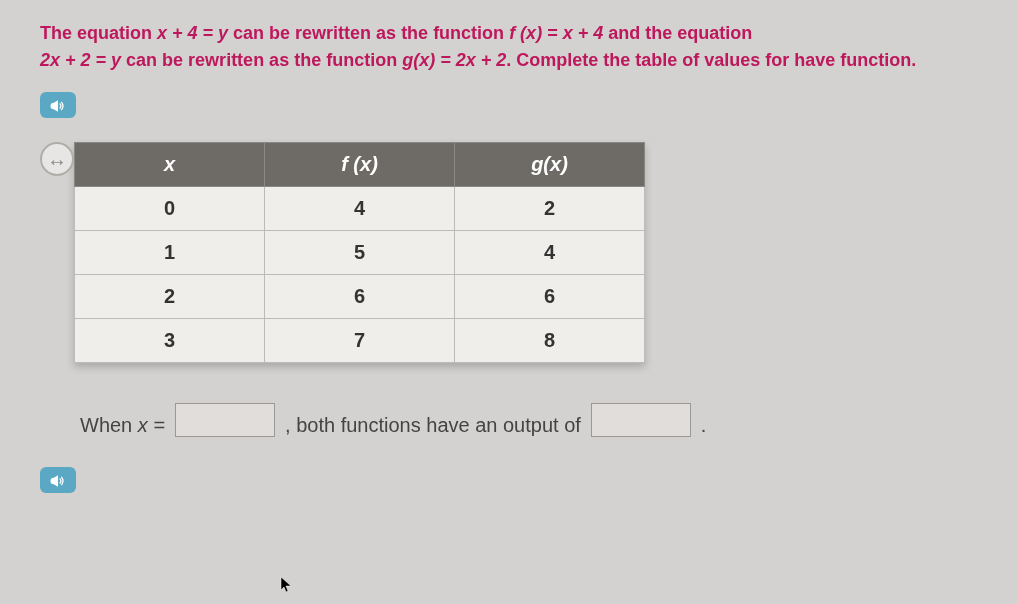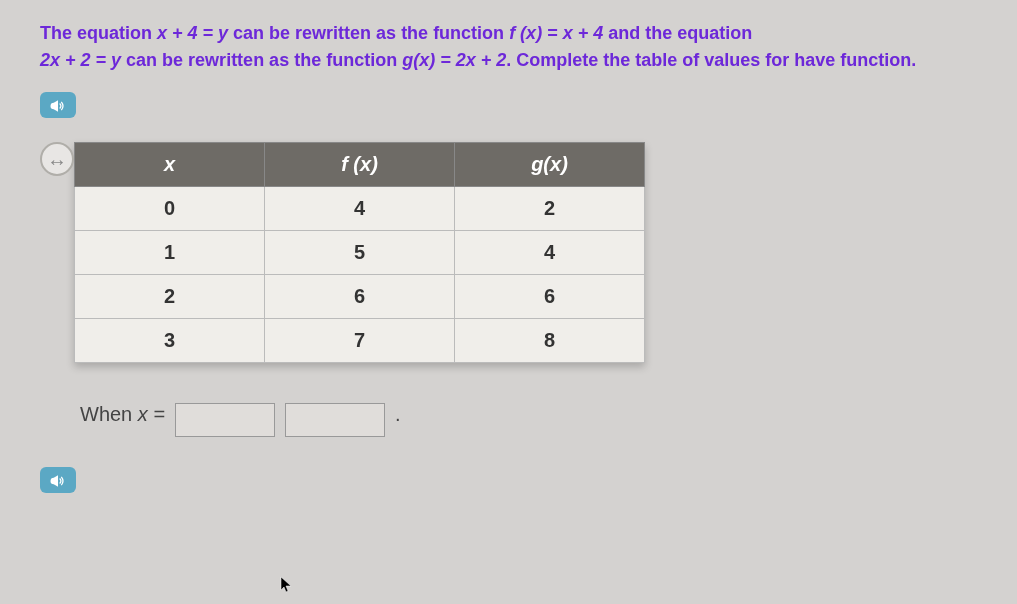--- a/index.html
+++ b/index.html
@@ -8,21 +8,21 @@
       box-sizing: border-box;
     }
     body {
       font-family: Arial, sans-serif;
       background: #d4d2d0;
       padding: 20px 40px;
       width: 1017px;
       height: 604px;
     }
     .question-text {
-      color: #6d28d9;
+      color: #be185d;
       font-size: 18px;
       font-weight: bold;
       line-height: 1.5;
       margin-bottom: 10px;
     }
     .italic {
       font-style: italic;
     }
     .audio-button {
       display: inline-block;
@@ -89,21 +89,21 @@
       padding: 10px 0;
       width: 190px;
       border: 1px solid #bbb;
     }
     .answer-row {
       margin-top: 40px;
       margin-left: 40px;
       font-size: 20px;
       color: #444;
       display: flex;
-      align-items: flex-start;
+      align-items: flex-end;
       gap: 10px;
     }
     .answer-input {
       width: 100px;
       height: 34px;
       background: #e0ddda;
       border: 1px solid #999;
       font-size: 18px;
       text-align: center;
     }
@@ -178,20 +178,21 @@
         <td>7</td>
         <td>8</td>
       </tr>
     </tbody>
   </table>
 </div>
 
 <div class="answer-row">
   <span><span>When </span><span class="xvar">x =</span></span>
   <input type="text" class="answer-input" style="">
+  <span>, both functions have an output of</span>
   <input type="text" class="answer-input" style="">
   <span>.</span>
 </div>
 
 <div class="audio-button-bottom">
   <svg class="audio-icon" viewBox="0 0 24 16" width="20" height="14">
     <circle cx="7" cy="8" r="4" fill="#fff"></circle>
     <path d="M7 4 L12 1 L12 15 L7 12 Z" fill="#fff"></path>
     <path d="M14 5 Q17 8 14 11" stroke="#fff" stroke-width="1.5" fill="none"></path>
     <path d="M16 3 Q20 8 16 13" stroke="#fff" stroke-width="1.5" fill="none"></path>

